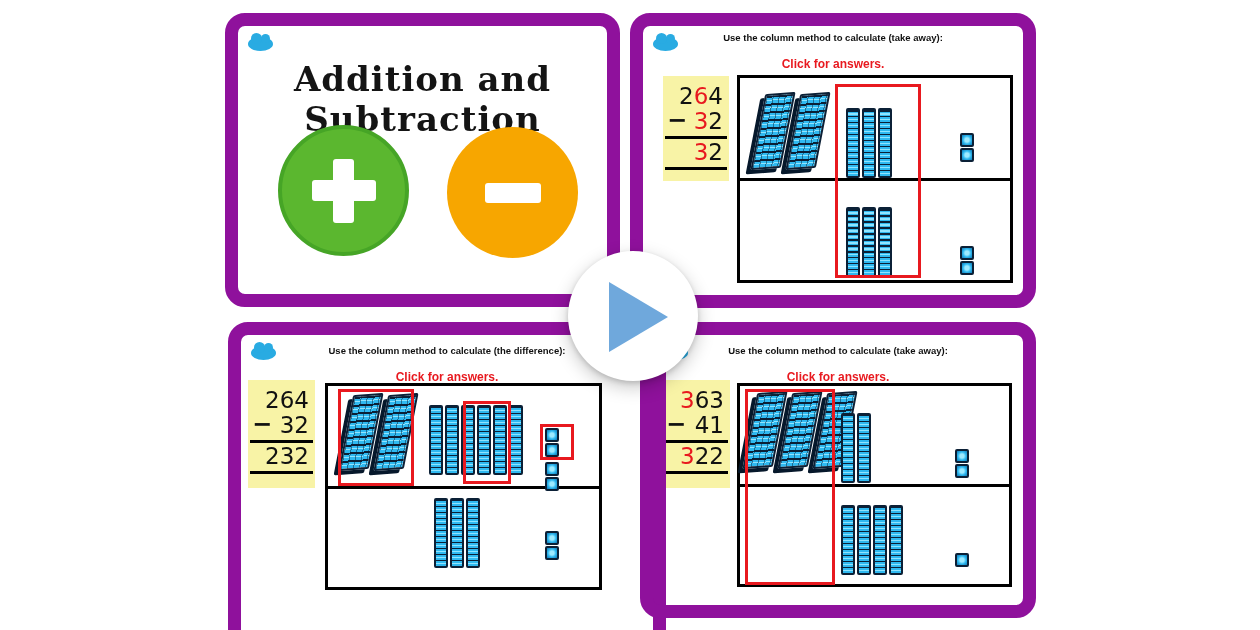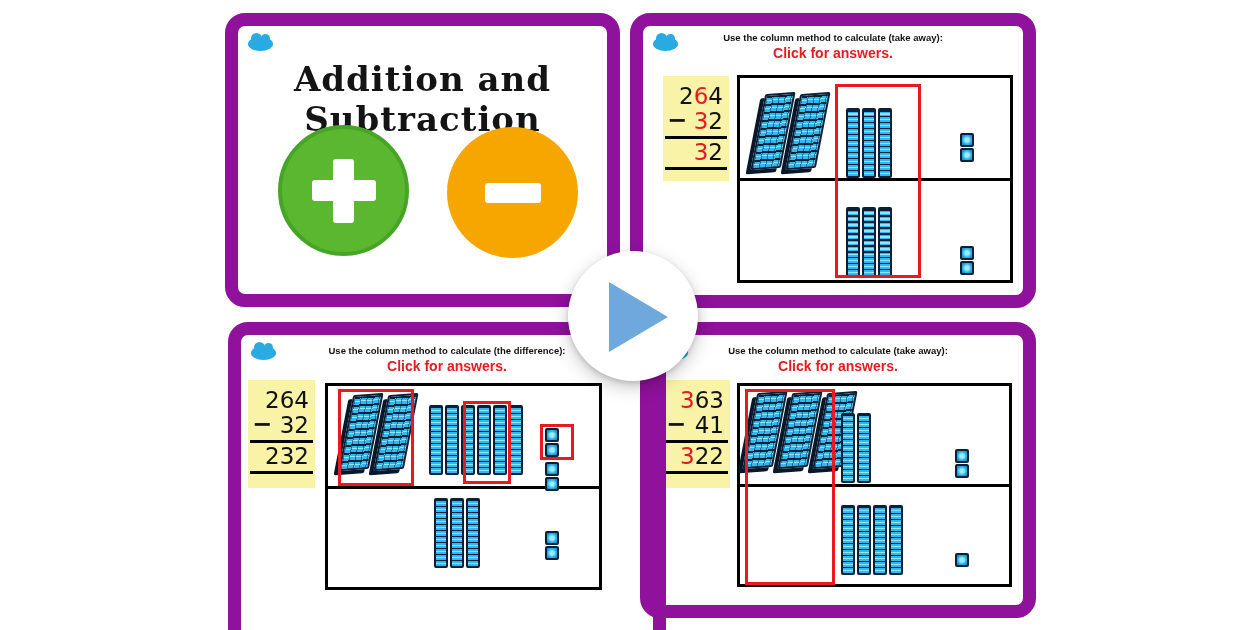--- a/index.html
+++ b/index.html
@@ -24,21 +24,21 @@
   .green{left:53px;top:112px;width:131px;height:131px;background:#5bb72f;border:4px solid #46a526;}
   .orange{left:222px;top:114px;width:131px;height:131px;background:#f7a600;}
   .plus::before{content:"";position:absolute;left:50%;top:50%;width:64px;height:21px;margin:-10.5px 0 0 -32px;background:#fff;border-radius:3px;}
   .plus::after{content:"";position:absolute;left:50%;top:50%;width:21px;height:64px;margin:-32px 0 0 -10.5px;background:#fff;border-radius:3px;}
   .mbar::before{content:"";position:absolute;left:50%;top:50%;width:56px;height:20px;margin:-10px 0 0 -28px;background:#fff;border-radius:3px;}
 
   
   .hdr{position:absolute;left:14px;right:14px;text-align:center;color:#101010;z-index:2;}
   .s2 .hdr{top:19px;} .s3 .hdr,.s4 .hdr{top:23px;}
   .hdr .h1{font-weight:bold;font-size:9.5px;}
-  .hdr .sub{font-weight:bold;font-size:14px;color:#e8191f;margin-top:2px;}
+  .hdr .sub{font-weight:bold;font-size:12px;color:#e8191f;margin-top:14px;}
 
   
   .sum{position:absolute;background:#f8f3a6;padding-top:8px;box-sizing:border-box;}
   .s2 .sum{left:33px;top:63px;width:66px;height:105px;}
   .s3 .sum{left:20px;top:58px;width:67px;height:108px;}
   .s4 .sum{left:22px;top:58px;width:68px;height:108px;}
   .srow{text-align:right;padding-right:6px;font-family:"DejaVu Sans",sans-serif;
         font-weight:normal;font-size:23px;line-height:25px;color:#111;}
   .srow .dg.red{color:#e8191f;}
   .rule{border-top:3px solid #000;margin:2px 2px 1px 2px;}

